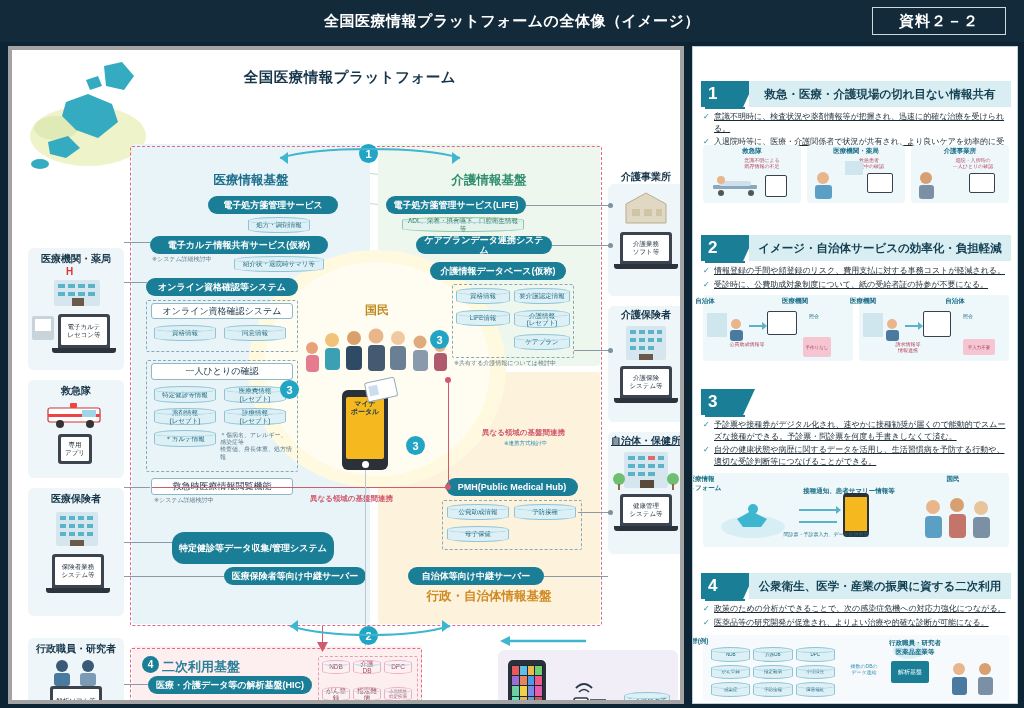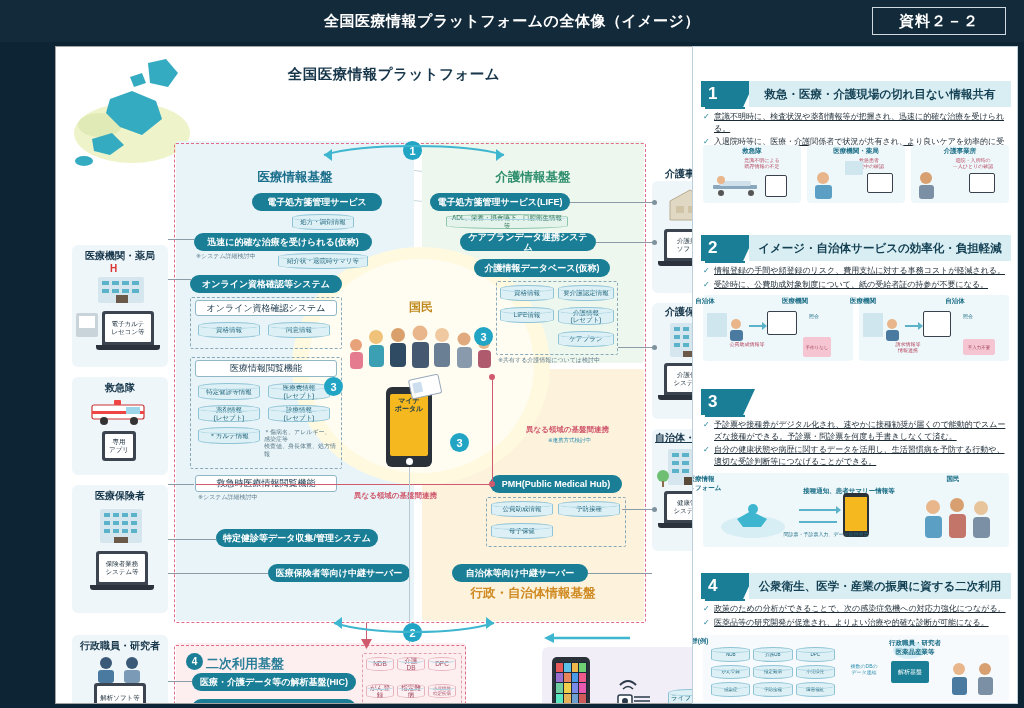--- a/index.html
+++ b/index.html
@@ -23,21 +23,21 @@
 
   
   #body-area {
     position: absolute; left: 0; top: 42px; width: 1024px; height: 666px;
     background: #0d2435;
   }
 
   
   #diagram {
     position: absolute; left: 8px; top: 4px; width: 676px; height: 658px;
-    background: #ffffff; border: 1px solid #a3a3a3; overflow: hidden; margin-left: 47px;
+    background: #ffffff; border: 4px solid #a3a3a3; overflow: hidden;
   }
   .jp-map {
     position: absolute; left: 14px; top: 6px; width: 150px; height: 130px;
     opacity: .95;
   }
   #platform-title {
     position: absolute; left: 0; top: 18px; width: 676px; text-align: center;
     font-size: 14.5px; font-weight: bold; color: #17364a; letter-spacing: .5px;
   }
 
@@ -286,48 +286,48 @@
     </svg>
 
     <div class="zone-title" id="title-med">医療情報基盤</div>
     <div class="zone-title" id="title-care">介護情報基盤</div>
     <div class="zone-title" id="title-gov">行政・自治体情報基盤</div>
     <div class="zone-title" id="title-sec">二次利用基盤</div>
 
     <div class="sysbox" style="left:196px; top:146px; width:130px; height:18px;">電子処方箋管理サービス</div>
     <div class="cyl" style="left:236px; top:167px; width:62px; height:16px;">処方・調剤情報</div>
 
-    <div class="sysbox" style="left:138px; top:186px; width:178px; height:18px;">迅速に的確な治療を受けられる(仮称)</div>
+    <div class="sysbox" style="left:138px; top:186px; width:178px; height:18px;">電子カルテ情報共有サービス(仮称)</div>
     <div class="note" style="left:140px; top:206px;">※システム詳細検討中</div>
     <div class="cyl" style="left:222px; top:206px; width:90px; height:16px;">紹介状・退院時サマリ等</div>
 
     <div class="sysbox" style="left:134px; top:228px; width:152px; height:18px;">オンライン資格確認等システム</div>
 
     <div class="dgroup" style="left:134px; top:250px; width:152px; height:52px;"></div>
     <div class="whitebox" style="left:139px; top:253px; width:142px; height:16px;">オンライン資格確認システム</div>
     <div class="cyl" style="left:142px; top:275px; width:62px; height:16px;">資格情報</div>
     <div class="cyl" style="left:212px; top:275px; width:62px; height:16px;">同意情報</div>
 
     <div class="dgroup" style="left:134px; top:310px; width:152px; height:112px;"></div>
-    <div class="whitebox" style="left:139px; top:313px; width:142px; height:17px;">医療情報閲覧機能</div>
+    <div class="whitebox" style="left:139px; top:313px; width:142px; height:17px;">一人ひとりの確認</div>
     <div class="cyl" style="left:142px; top:336px; width:62px; height:17px;">特定健診等情報</div>
     <div class="cyl" style="left:212px; top:336px; width:62px; height:17px; white-space:pre-line;">医療費情報
 (レセプト)</div>
     <div class="cyl" style="left:142px; top:358px; width:62px; height:17px; white-space:pre-line;">薬剤情報
 (レセプト)</div>
     <div class="cyl" style="left:212px; top:358px; width:62px; height:17px; white-space:pre-line;">診療情報
 (レセプト)</div>
     <div class="cyl" style="left:142px; top:380px; width:62px; height:17px;">＊カルテ情報</div>
     <div class="note" style="left:208px; top:382px; width:72px; white-space:pre-line;">＊傷病名、アレルギー、感染症等
 検査値、身長体重、処方情報</div>
 
     <div class="whitebox" style="left:139px; top:428px; width:142px; height:17px;">救急時医療情報閲覧機能</div>
     <div class="note" style="left:142px; top:447px;">※システム詳細検討中</div>
 
-    <div class="sysbox" style="left:160px; top:482px; width:162px; height:18px;text-align:center;">特定健診等データ収集/管理システム</div>
+    <div class="sysbox" style="left:160px; top:482px; width:162px; height:32px;text-align:center;">特定健診等データ収集/管理システム</div>
     <div class="sysbox" style="left:212px; top:517px; width:142px; height:18px;">医療保険者等向け中継サーバー</div>
 
     <div class="sysbox" style="left:374px; top:146px; width:140px; height:18px;">電子処方箋管理サービス(LIFE)</div>
     <div class="cyl green" style="left:390px; top:167px; width:122px; height:15px;">ADL、栄養・摂食嚥下、口腔衛生情報等</div>
 
     <div class="sysbox" style="left:404px; top:186px; width:136px; height:18px;">ケアプランデータ連携システム</div>
     <div class="sysbox" style="left:418px; top:212px; width:136px; height:18px;">介護情報データベース(仮称)</div>
 
     <div class="dgroup" style="left:440px; top:234px; width:122px; height:74px;"></div>
     <div class="cyl" style="left:444px; top:238px; width:54px; height:16px;">資格情報</div>

